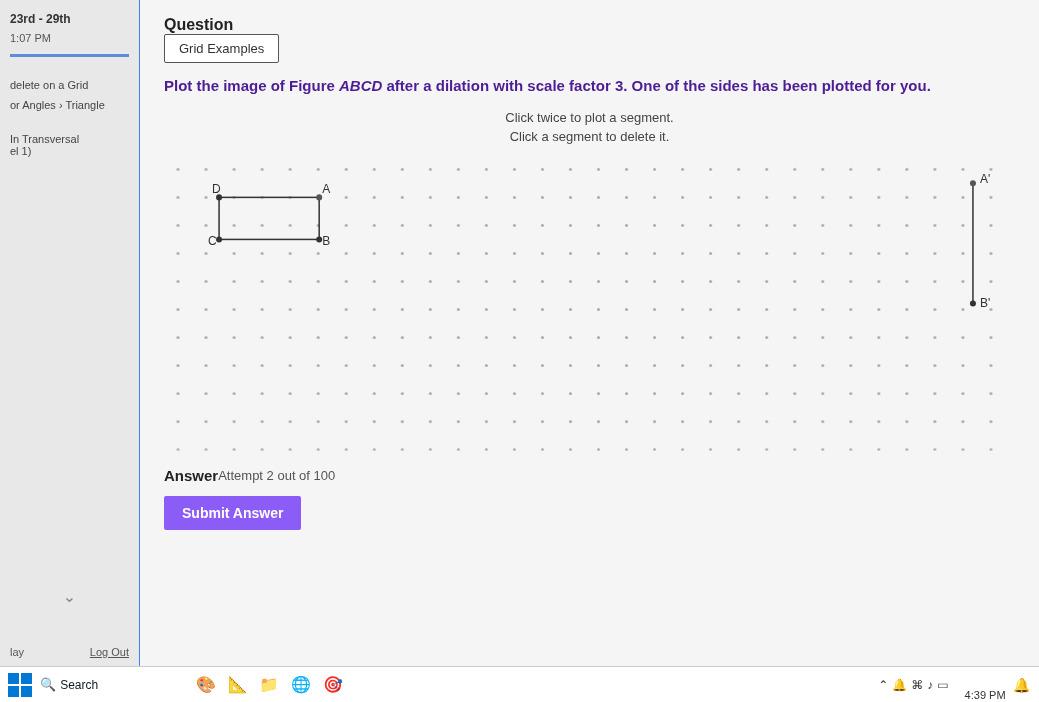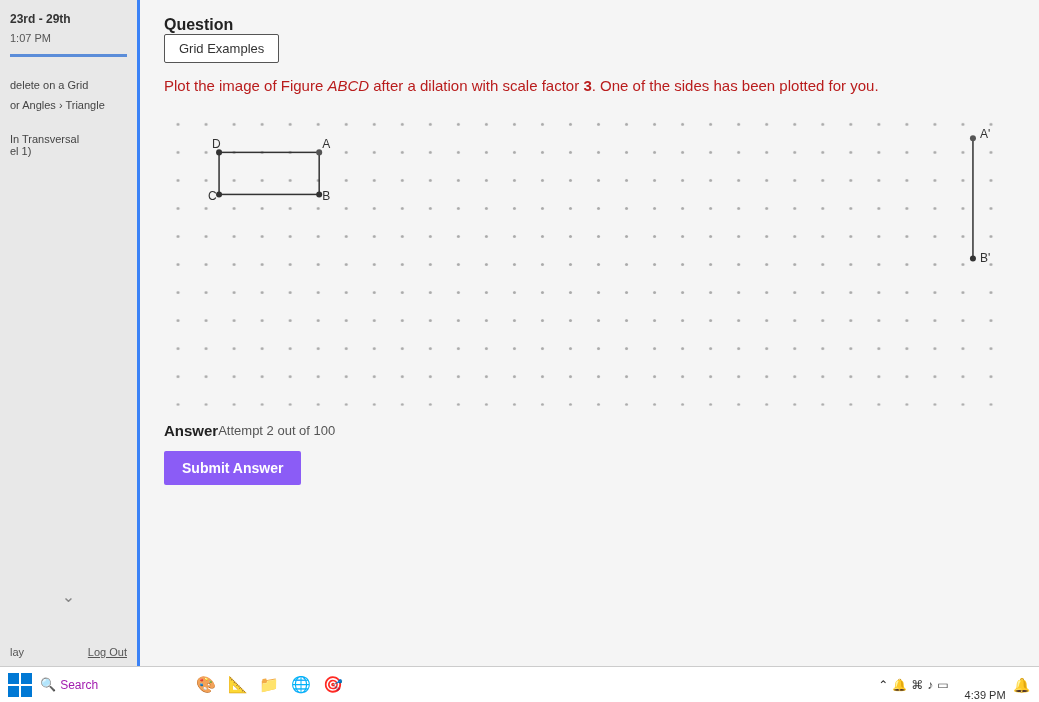--- a/index.html
+++ b/index.html
@@ -15,21 +15,21 @@
       height: 666px;
       background: #f0f0f0;
       display: flex;
       position: relative;
     }
     
     .sidebar {
       width: 140px;
       min-width: 140px;
       background: #e8e8e8;
-      border-right: 3px solid #3b82f6;
+      border-right: 1px solid #3b82f6;
       display: flex;
       flex-direction: column;
       padding: 8px 0;
       position: relative;
     }
     .sidebar-date {
       font-size: 12px;
       font-weight: bold;
       color: #333;
       padding: 4px 10px;
@@ -111,24 +111,25 @@
       border: 1px solid #555;
       background: white;
       padding: 6px 14px;
       font-size: 13px;
       color: #333;
       cursor: pointer;
       border-radius: 2px;
     }
     .question-text {
       font-size: 15px;
-      color: #b91c1c;
+      color: #4c1d95;
       line-height: 1.5;
       margin-bottom: 10px;
       max-width: 820px;
+      font-weight: bold;
     }
     .instructions {
       text-align: center;
       font-size: 13px;
       color: #444;
       margin-bottom: 6px;
       line-height: 1.5;
     }
     
     .grid-container {
@@ -188,21 +189,21 @@
       display: flex;
       align-items: center;
       gap: 4px;
       flex: 0 0 140px;
     }
     .taskbar-search-icon {
       font-size: 13px;
     }
     .taskbar-search-text {
       font-size: 12px;
-      color: #a21caf;
+      color: #0f172a;
     }
     .taskbar-icons {
       display: flex;
       align-items: center;
       gap: 12px;
       margin-left: 8px;
     }
     .taskbar-icon {
       font-size: 16px;
       color: #333;
@@ -256,20 +257,24 @@
       <div class="question-label">Question</div>
       <button class="show-examples-btn">Grid Examples</button>
     </div>
 
     
     <div class="question-text">
       Plot the image of Figure <em>ABCD</em> after a dilation with scale factor <strong>3</strong>. One of the sides has been plotted for you.
     </div>
 
     
+    <div class="instructions">
+      <span>Click twice to plot a segment.</span><br>
+      <span>Click a segment to delete it.</span>
+    </div>
 
     
     <div class="grid-container">
       <svg width="100%" height="100%" viewBox="0 0 850 295">
 
         <defs>
           <pattern id="dotPattern" x="0" y="0" width="28" height="28" patternUnits="userSpaceOnUse">
             <circle cx="14" cy="14" r="1.5" fill="#aaa"></circle>
           </pattern>
         </defs>

